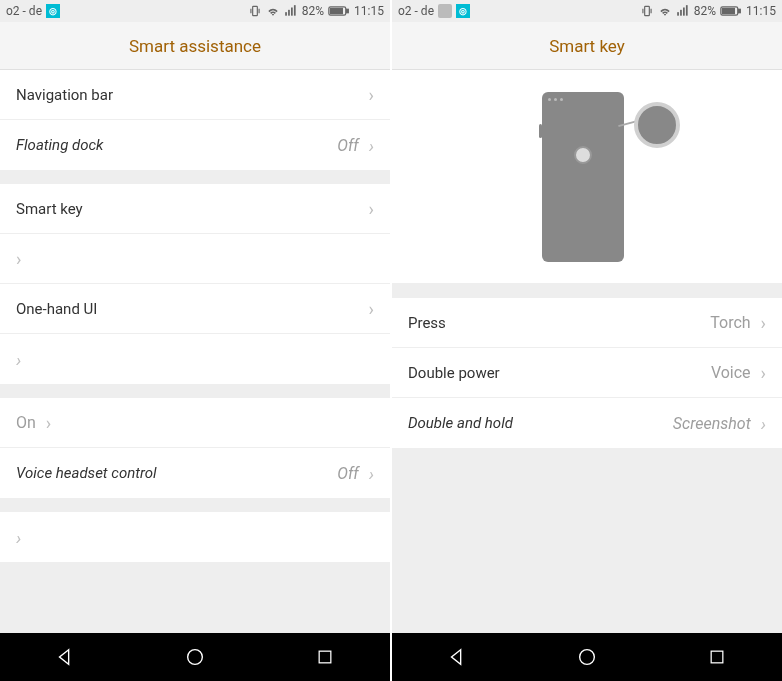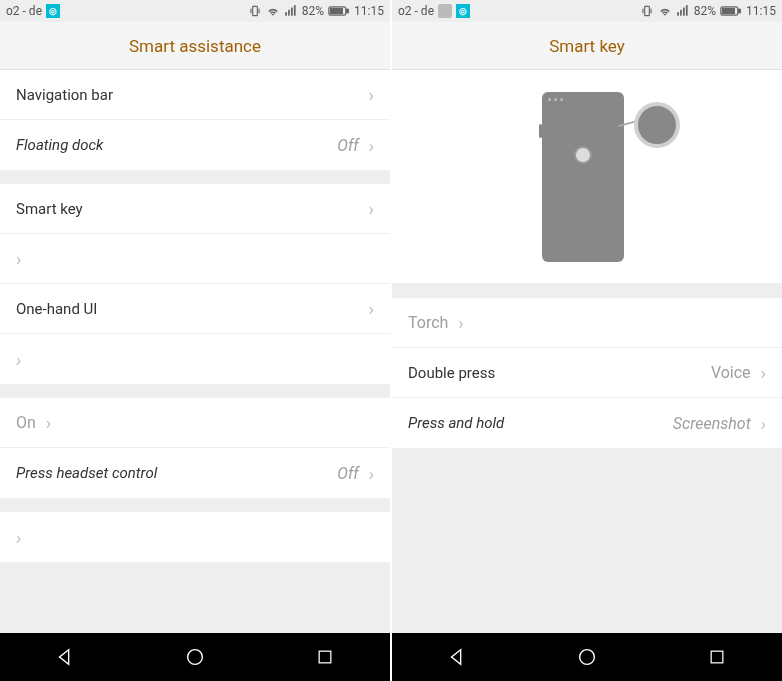--- a/index.html
+++ b/index.html
@@ -106,21 +106,21 @@
         <span class="chevron">›</span>
       </div>
     </div>
 
     <div class="group">
       <div class="row">
         <span class="row-value">On</span>
         <span class="chevron">›</span>
       </div>
       <div class="row">
-        <span class="row-label">Press headset control</span>
+        <span class="row-label">Voice headset control</span>
         <span class="row-value">Off</span>
         <span class="chevron">›</span>
       </div>
     </div>
 
     <div class="group">
       <div class="row">
         <span class="chevron">›</span>
       </div>
     </div>
@@ -201,30 +201,31 @@
           <div class="phone-fp"></div>
           <div class="side-nubs"></div>
         </div>
         <div class="connector-line"></div>
         <div class="side-btn-graphic"></div>
       </div>
     </div>
 
     <div class="group">
       <div class="row">
+        <span class="row-label">Press</span>
         <span class="row-value">Torch</span>
         <span class="chevron">›</span>
       </div>
       <div class="row">
-        <span class="row-label">Double press</span>
+        <span class="row-label">Double power</span>
         <span class="row-value">Voice</span>
         <span class="chevron">›</span>
       </div>
       <div class="row">
-        <span class="row-label">Press and hold</span>
+        <span class="row-label">Double and hold</span>
         <span class="row-value">Screenshot</span>
         <span class="chevron">›</span>
       </div>
     </div>
   </div>
 
   <div class="navbar">
     <div class="nav-btn">
       <svg width="22" height="22" viewBox="0 0 24 24" fill="none" stroke="#fff" stroke-width="1.5">
           <path d="M16 4 L6 12 L16 20 Z" fill="none"></path>

